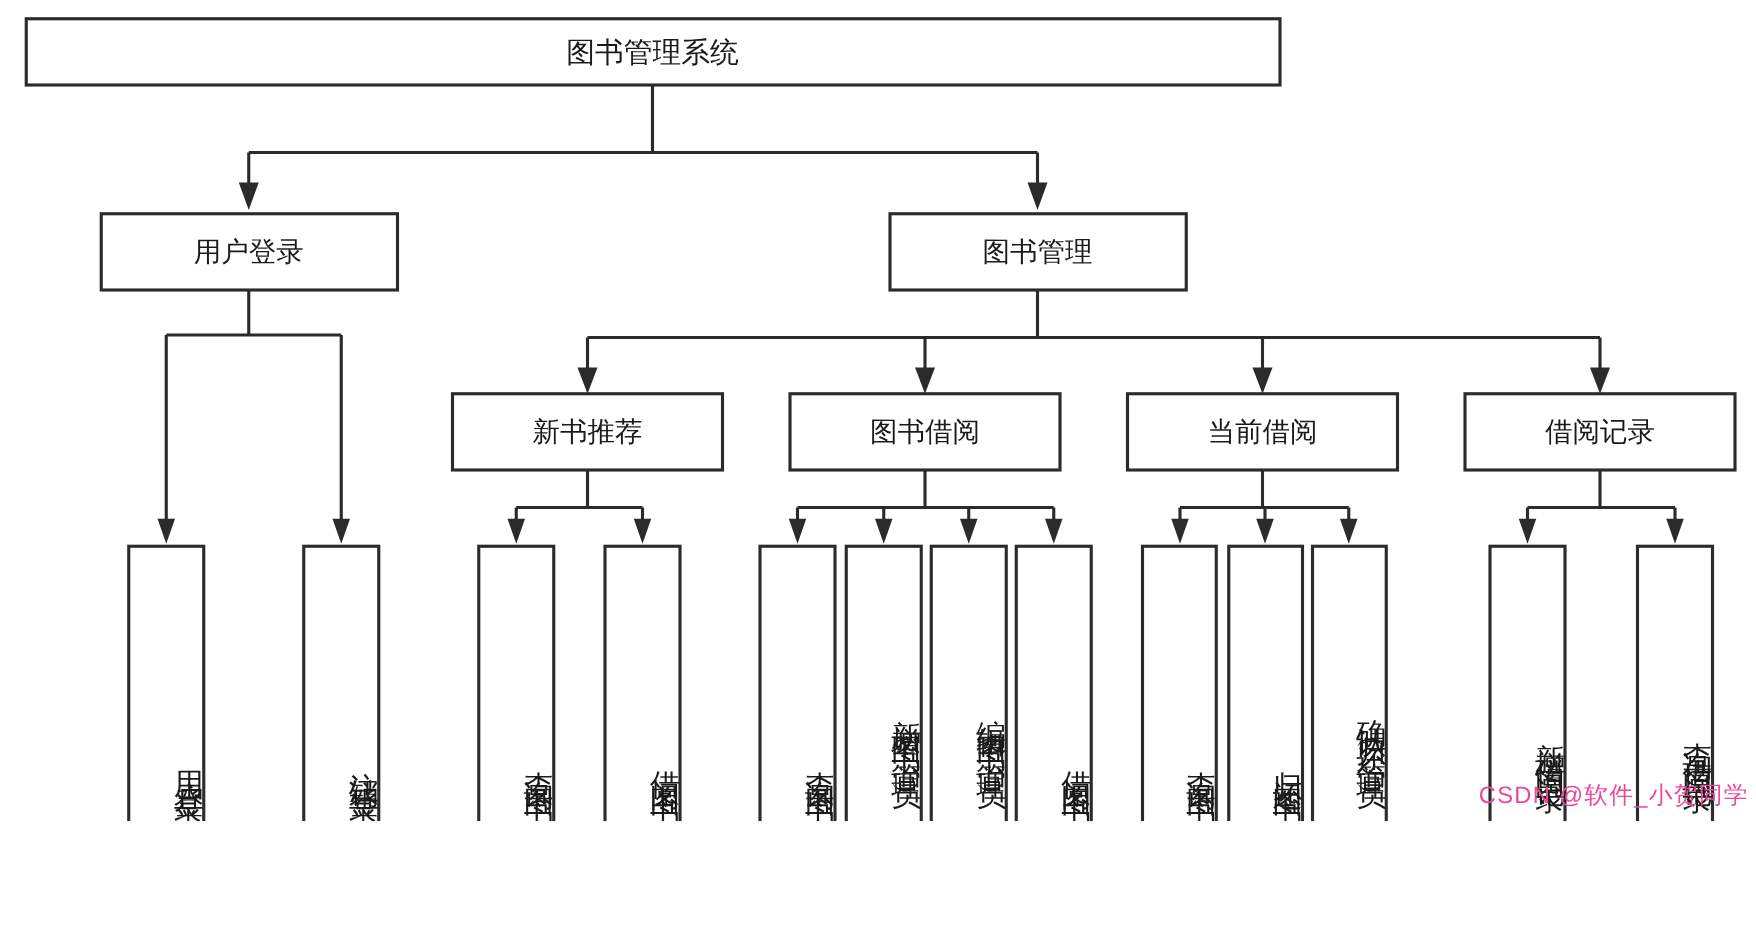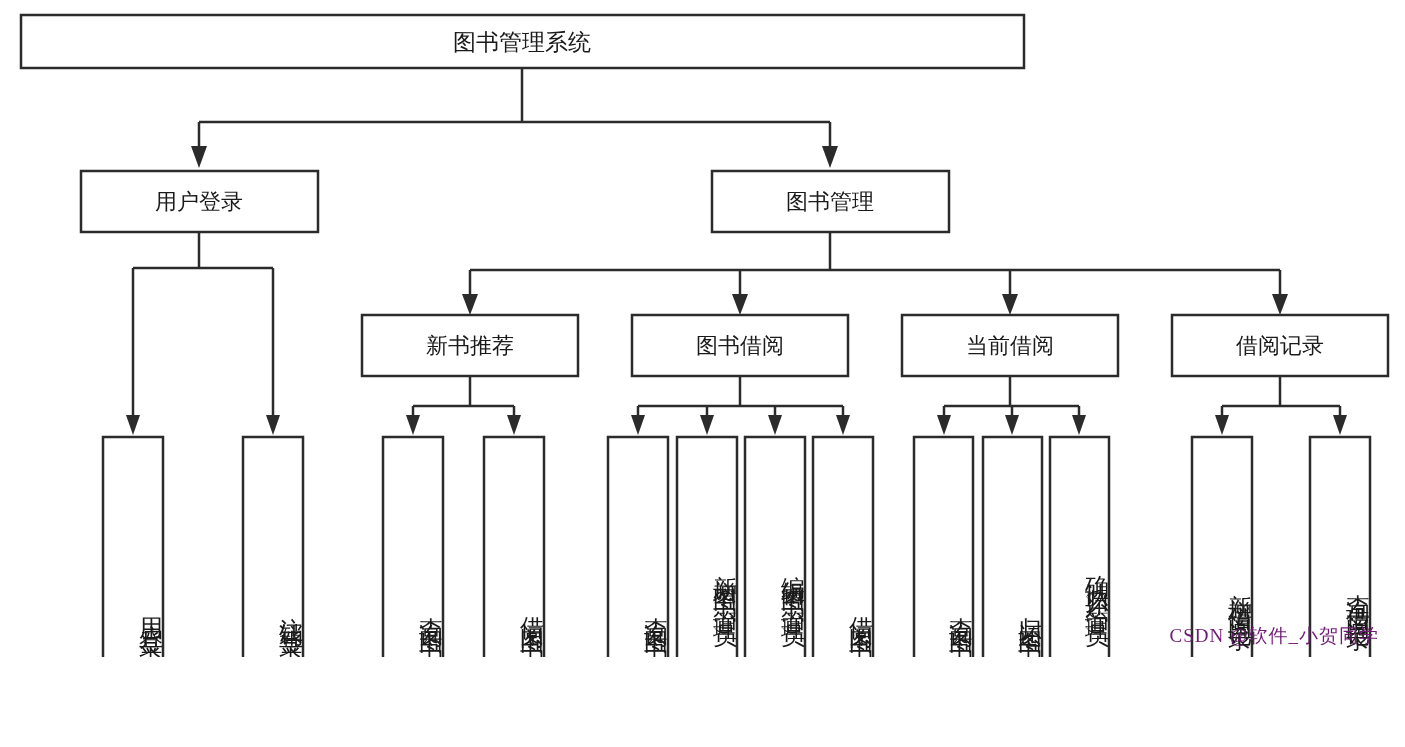--- a/index.html
+++ b/index.html
@@ -66,25 +66,25 @@
     font-size: 24px;
     line-height: 1.0;
     letter-spacing: 7px;
     color: #1a1a1a;
     white-space: nowrap;
     pointer-events: none;
     user-select: none;
   }
   .watermark {
     position: absolute;
-    right: 26px;
+    right: 6px;
     bottom: 8px;
-    font-family: Liberation Serif, serif;
+    font-family: Liberation Sans, sans-serif;
     font-size: 19px;
-    color: #701a75;
+    color: #ec4899;
     letter-spacing: 1px;
     white-space: nowrap;
     user-select: none;
   }
 </style>
 </head>
 <body>
 
 <div id="diagram-root">
 

